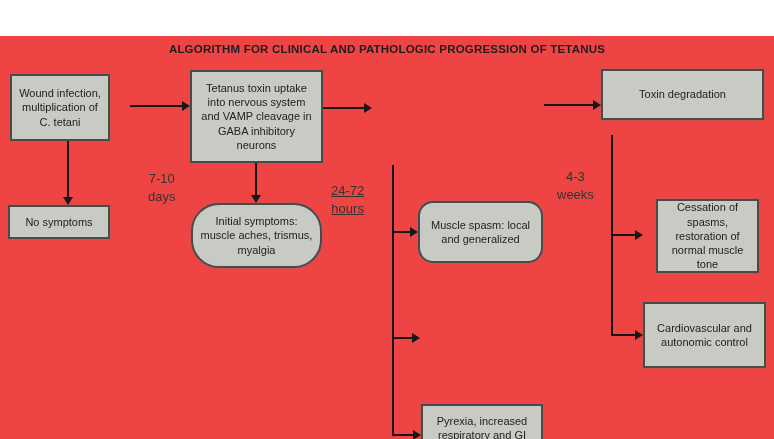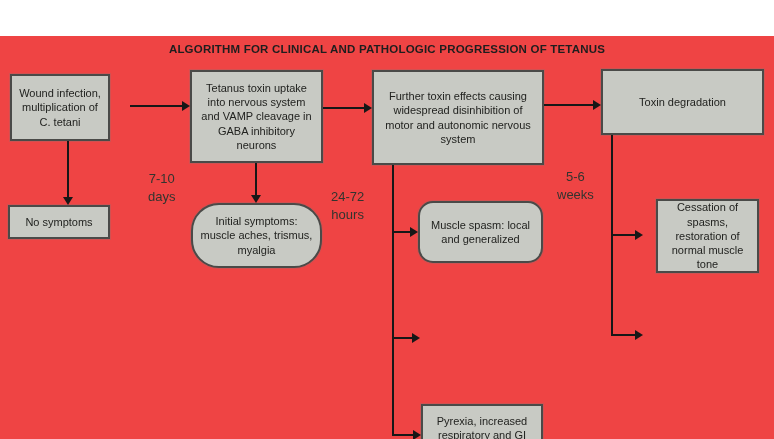--- a/index.html
+++ b/index.html
@@ -81,41 +81,41 @@
 <body>
 
 <div id="canvas">
 
   <div class="title">ALGORITHM FOR CLINICAL AND PATHOLOGIC PROGRESSION OF TETANUS</div>
 
   <div class="box" style="left:10px; top:38px; width:100px; height:67px;">Wound infection, multiplication of C. tetani</div>
 
   <div class="box" style="left:190px; top:34px; width:133px; height:93px;">Tetanus toxin uptake into nervous system and VAMP cleavage in GABA inhibitory neurons</div>
 
-  <div class="box" style="left:372px; top:34px; width:172px; height:95px;">Further toxin effects causing widespread disinhibition of motor and autonomic nervous system</div>
 
-  <div class="box" style="left:601px; top:33px; width:163px; height:66px;">Toxin degradation</div>
+  <div class="box" style="left:601px; top:33px; width:163px; height:51px;">Toxin degradation</div>
 
   <div class="box" style="left:8px; top:169px; width:102px; height:34px;">No symptoms</div>
 
   <div class="box" style="left:191px; top:167px; width:131px; height:65px;border-radius:28px;">Initial symptoms: muscle aches, trismus, myalgia</div>
 
   <div class="box" style="left:418px; top:165px; width:125px; height:62px;border-radius:15px;">Muscle spasm: local and generalized</div>
 
 
   <div class="box" style="left:421px; top:368px; width:122px; height:63px;">Pyrexia, increased respiratory and GI secretions</div>
 
   <div class="box" style="left:656px; top:163px; width:103px; height:74px;">Cessation of spasms, restoration of normal muscle tone</div>
 
+  <div class="box" style="left:643px; top:266px; width:123px; height:66px;">Cardiovascular and autonomic control</div>
 
   <div class="edge-label" style="left:148px; top:134px;">7-10
 days</div>
-  <div class="edge-label" style="left:331px; top:152px;">24-72
+  <div class="edge-label" style="left:331px; top:146px;text-decoration:underline;">24-72
 hours</div>
-  <div class="edge-label" style="left:557px; top:132px;">5-6
+  <div class="edge-label" style="left:557px; top:132px;">4-3
 weeks</div>
 
   <div class="hline" style="left:130px; top:69px; width:53px;"></div>
   <div class="arrow-right" style="left:182px; top:65px;"></div>
 
   <div class="hline" style="left:323px; top:71px; width:42px;"></div>
   <div class="arrow-right" style="left:364px; top:67px;"></div>
 
   <div class="hline" style="left:544px; top:68px; width:50px;"></div>
   <div class="arrow-right" style="left:593px; top:64px;"></div>

